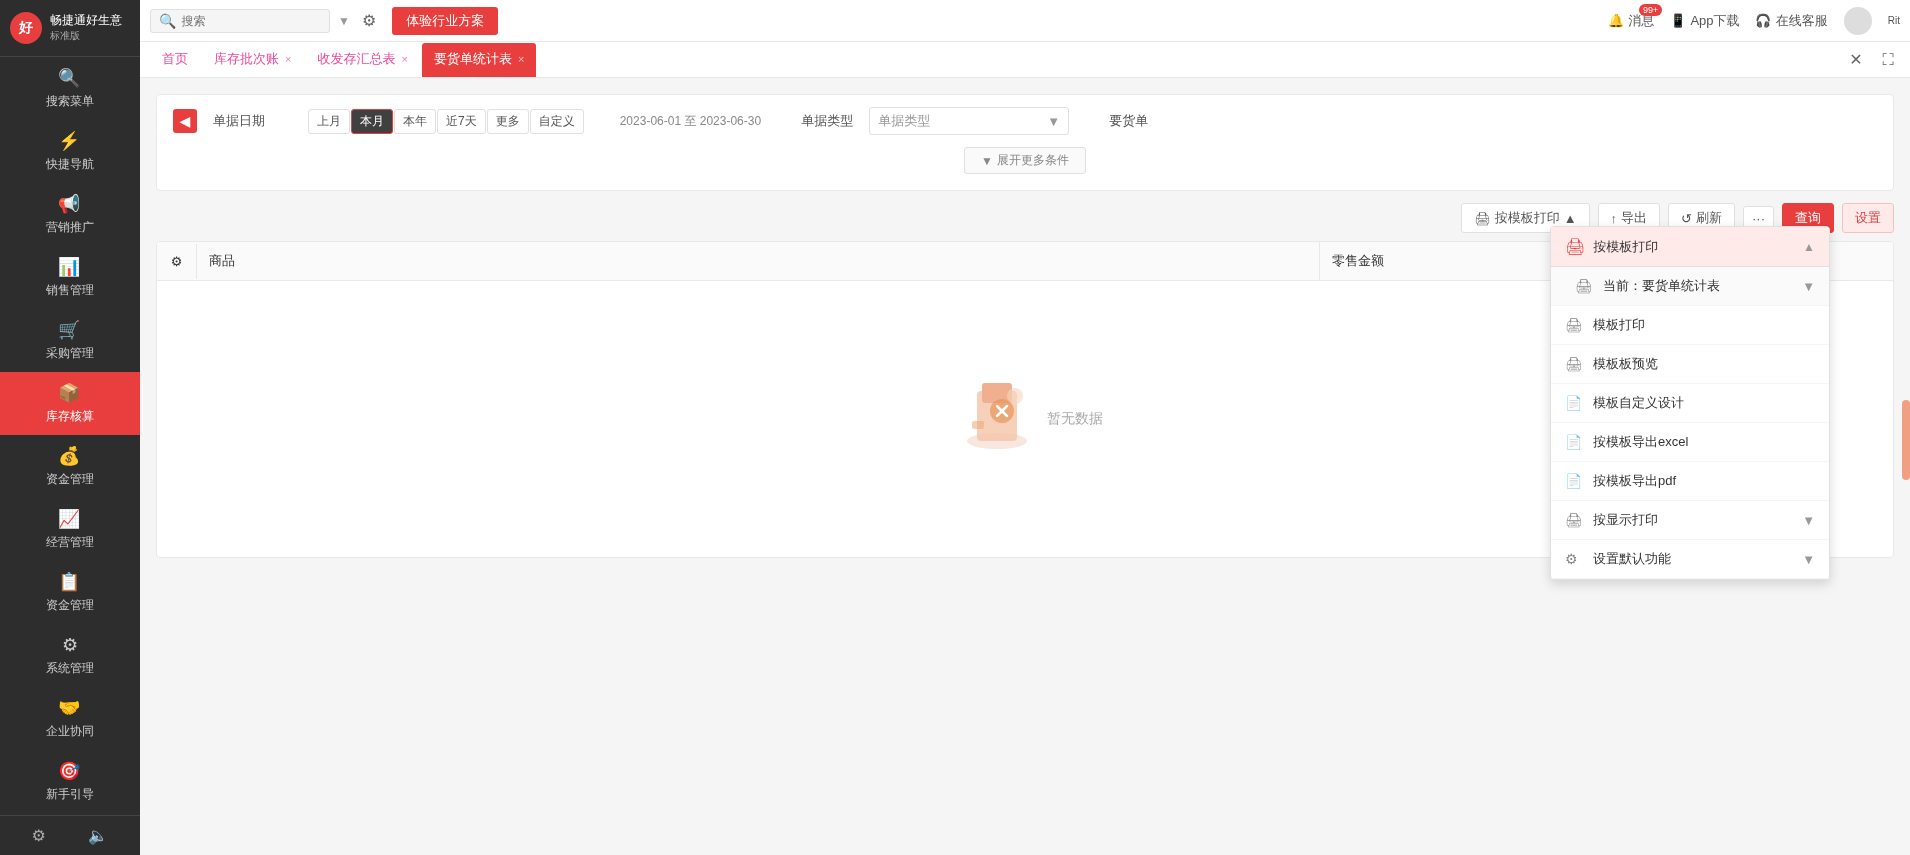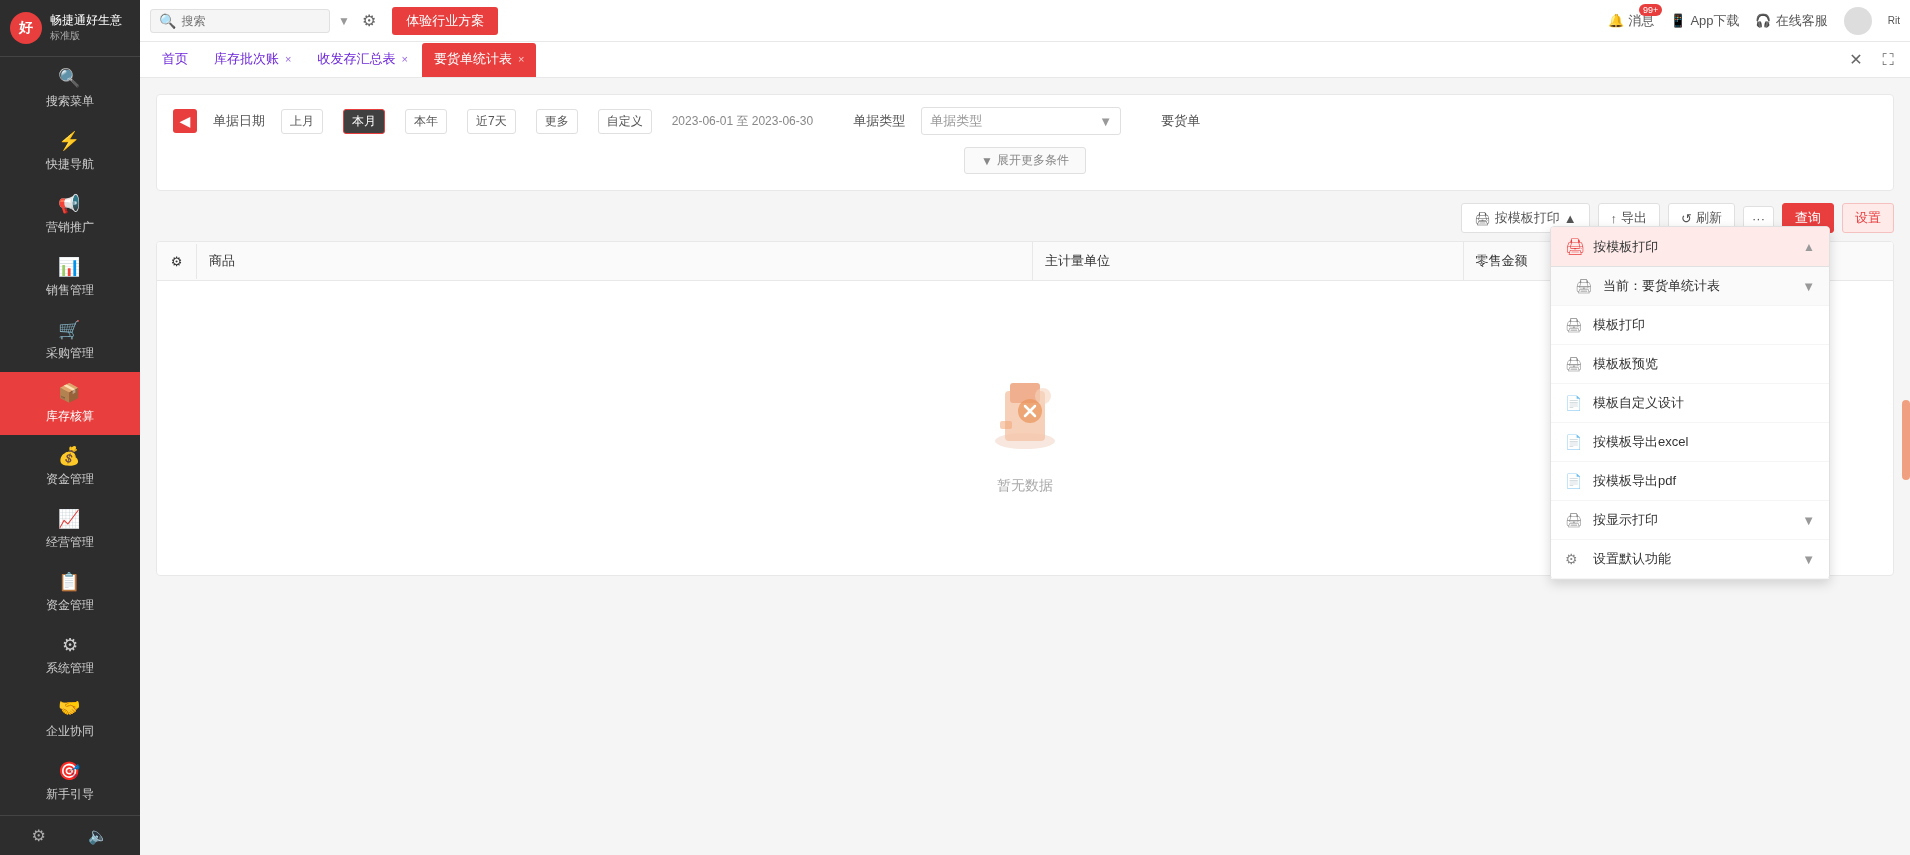--- a/index.html
+++ b/index.html
@@ -158,21 +158,21 @@
       flex-shrink: 0;
       position: relative;
     }
     .tab {
       display: flex;
       align-items: center;
       padding: 0 12px;
       height: 34px;
       cursor: pointer;
       font-size: 13px;
-      color: #6d28d9;
+      color: #ec4899;
       border-bottom: 2px solid transparent;
       gap: 6px;
       white-space: nowrap;
     }
     .tab.active {
       color: #fff;
       background: #e83e3e;
       border-radius: 3px 3px 0 0;
     }
     .tab-close {
@@ -234,37 +234,38 @@
       border: none;
       border-radius: 3px;
       cursor: pointer;
       display: flex; align-items: center; justify-content: center;
       font-size: 14px;
       flex-shrink: 0;
     }
     .date-options {
       display: flex;
       align-items: center;
-      gap: 20px;
+      gap: 1px;
+      margin-left: 27px;
     }
     .date-btn {
       padding: 3px 8px;
       border: 1px solid #e0e0e0;
       background: #fff;
       border-radius: 3px;
       cursor: pointer;
       font-size: 12px;
       color: #555;
     }
     .date-btn.active {
       background: #404040;
       color: white;
       border-color: #e83e3e;
     }
-    .date-range { color: #888; font-size: 12px; margin-left: 4px; }
+    .date-range { color: #888; font-size: 12px; margin-left: 20px; }
     .filter-select {
       display: flex;
       align-items: center;
       border: 1px solid #e0e0e0;
       border-radius: 3px;
       padding: 4px 8px;
       background: #fff;
       cursor: pointer;
       gap: 4px;
       min-width: 180px;
@@ -349,21 +350,21 @@
     .th:last-child { border-right: none; }
     .th-settings { width: 40px; display: flex; align-items: center; justify-content: center; }
     .th-goods { flex: 2; }
     .th-unit { flex: 1; }
     .th-qty { flex: 1; }
     .th-amount { flex: 1; }
 
     
     .empty-state {
       display: flex;
-      flex-direction: column;
+      flex-direction: row;
       align-items: center;
       justify-content: center;
       padding: 80px 20px;
       color: #999;
     }
     .empty-icon {
       width: 100px;
       height: 100px;
       margin-bottom: 16px;
     }
@@ -624,21 +625,20 @@
         </div>
         <button class="toolbar-btn primary">查询</button>
         <button class="toolbar-btn" style="background:#ffeaea;color:#e83e3e;border-color:#f5c0c0;">设置</button>
       </div>
     </div>
 
     <div class="table-container">
       <div class="table-header">
         <div class="th th-settings">⚙</div>
         <div class="th th-goods">商品</div>
-        <div class="th th-unit">主计量单位</div>
         <div class="th th-amount">零售金额</div>
       </div>
 
       <div class="empty-state">
         <svg class="empty-icon" viewBox="0 0 100 100">
           <ellipse cx="50" cy="80" rx="30" ry="8" fill="#f0d0c0" opacity="0.5"></ellipse>
           <rect x="30" y="30" width="40" height="50" rx="4" fill="#f5c4a8" opacity="0.8"></rect>
           <rect x="35" y="22" width="30" height="20" rx="3" fill="#f0b090"></rect>
           <circle cx="55" cy="50" r="12" fill="#e8945a" opacity="0.7"></circle>
           <path d="M50 45 L60 55 M60 45 L50 55" stroke="#fff" stroke-width="2.5" stroke-linecap="round"></path>

